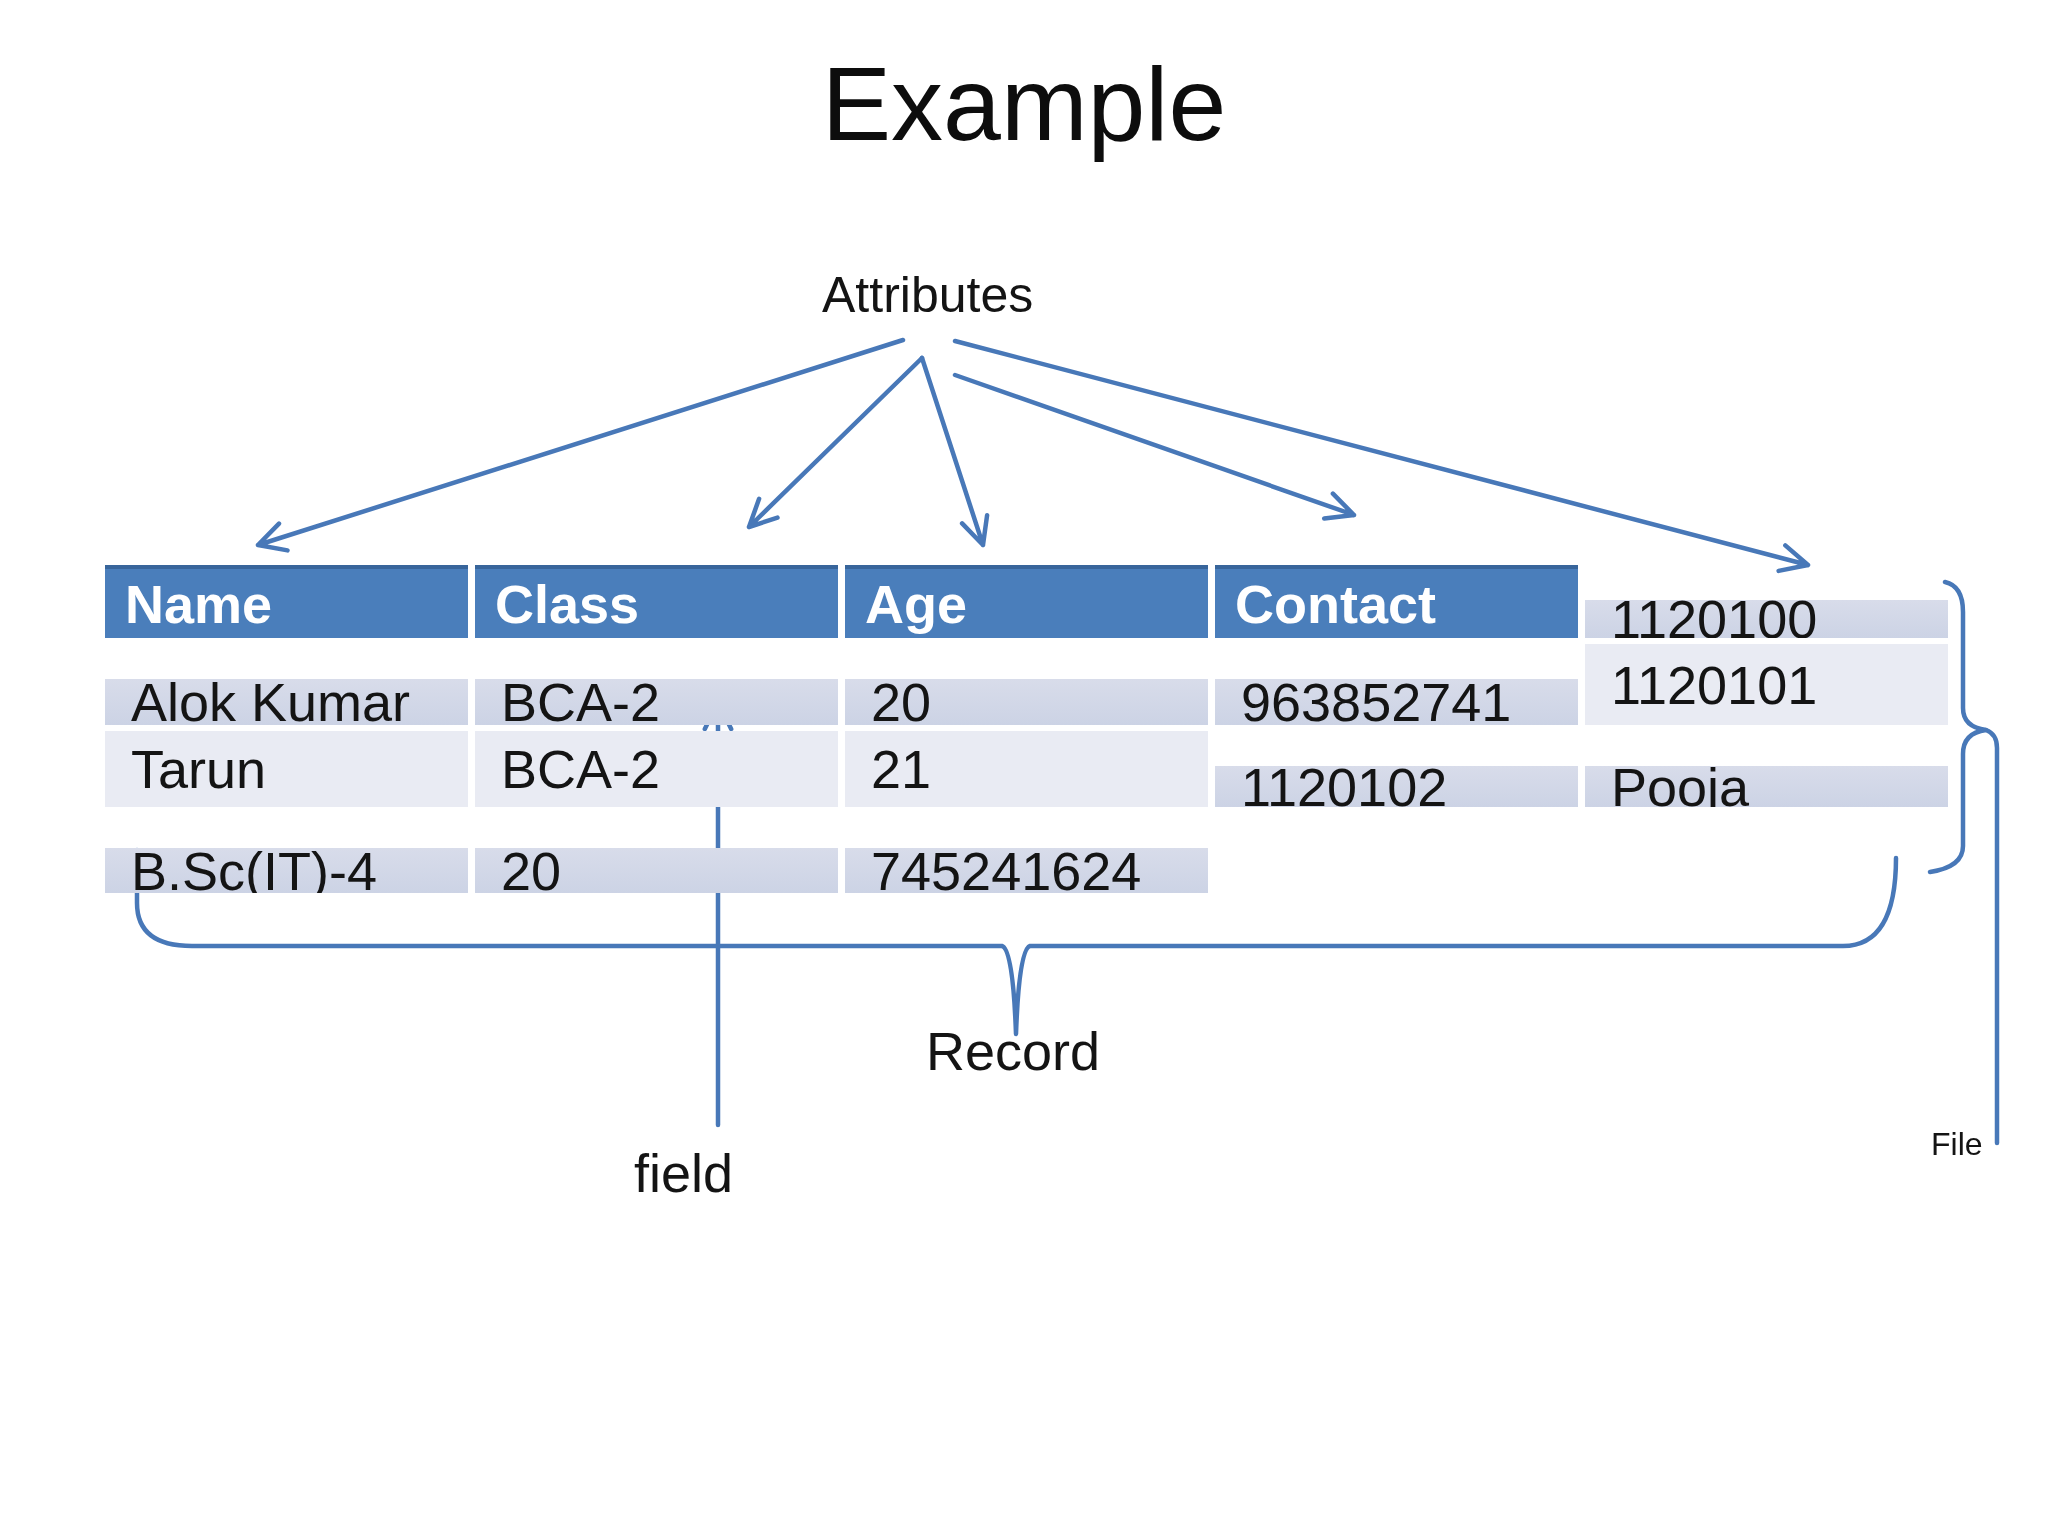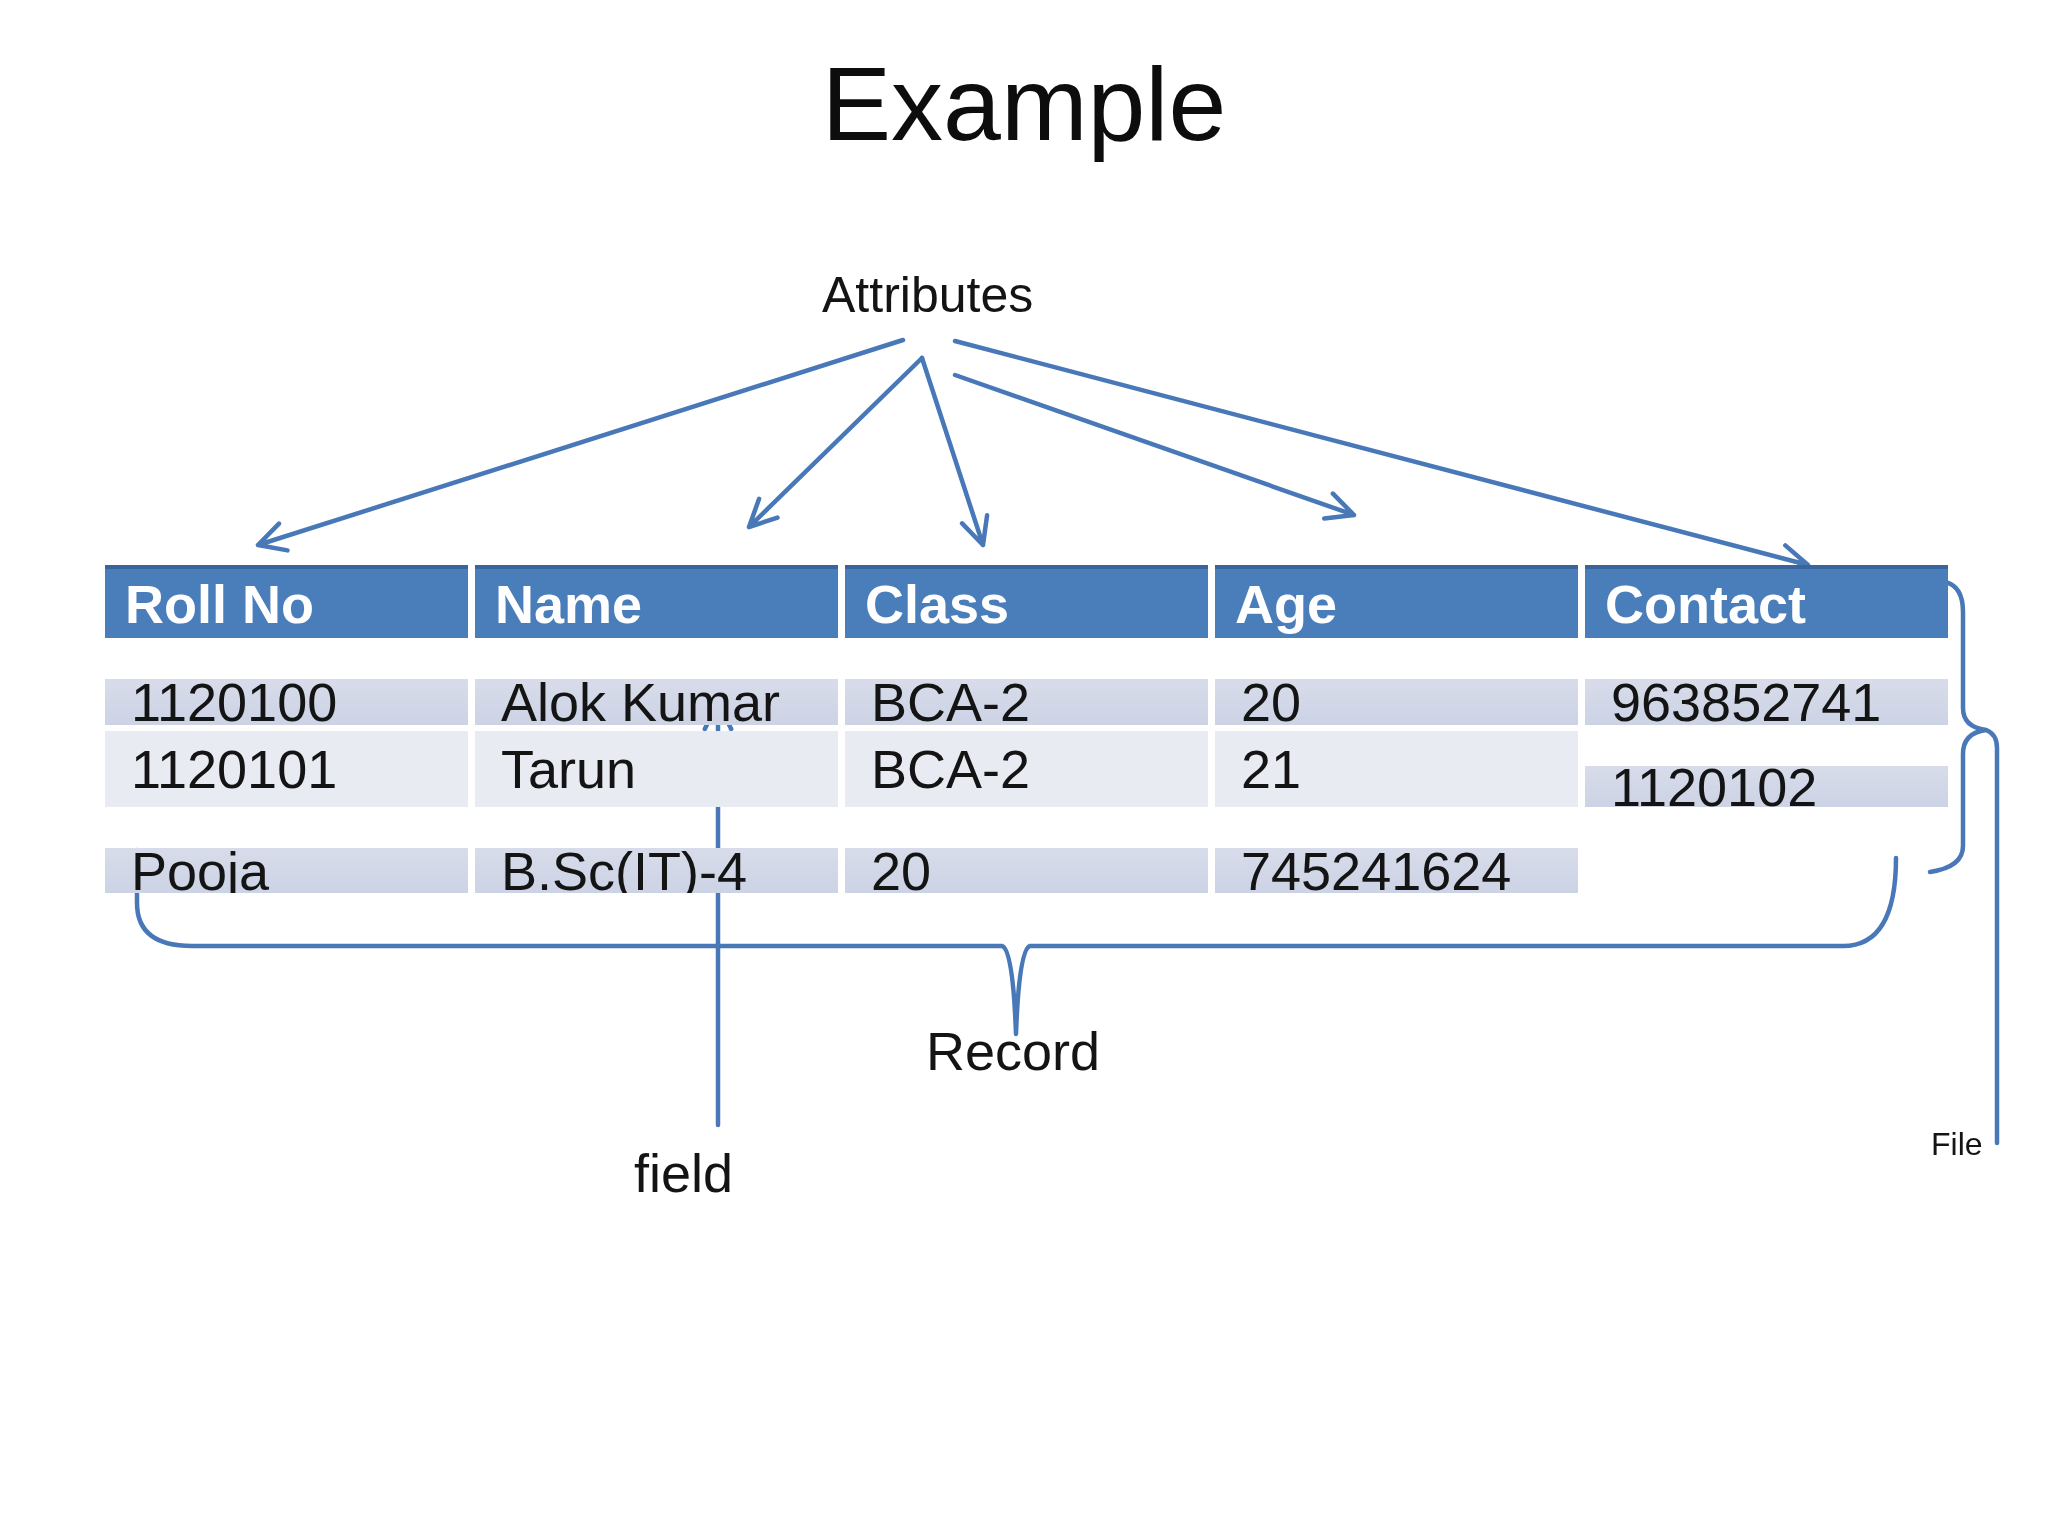--- a/index.html
+++ b/index.html
@@ -91,21 +91,20 @@
 
     <path class="connector" d="M137,850 L137,903 Q137,946 192,946 L1002,946 Q1013,949 1016,1034 Q1019,949 1030,946 L1843,946 Q1896,946 1896,858"></path>
 
     <path class="connector" d="M1945,582 Q1963,586 1963,612 L1963,708 Q1963,727 1986,730 Q1963,733 1963,754 L1963,846 Q1963,867 1930,872"></path>
 
     <path class="connector" d="M1986,730 Q1997,734 1997,748 L1997,1143"></path>
   </svg>
 
   <div class="data-table">
 
-    <div class="cell th">Roll No</div>
     <div class="cell th">Name</div>
     <div class="cell th">Class</div>
     <div class="cell th">Age</div>
     <div class="cell th">Contact</div>
 
     <div class="cell band-a">1120100</div>
     <div class="cell band-a">Alok Kumar</div>
     <div class="cell band-a">BCA-2</div>
     <div class="cell band-a">20</div>
     <div class="cell band-a">963852741</div>

